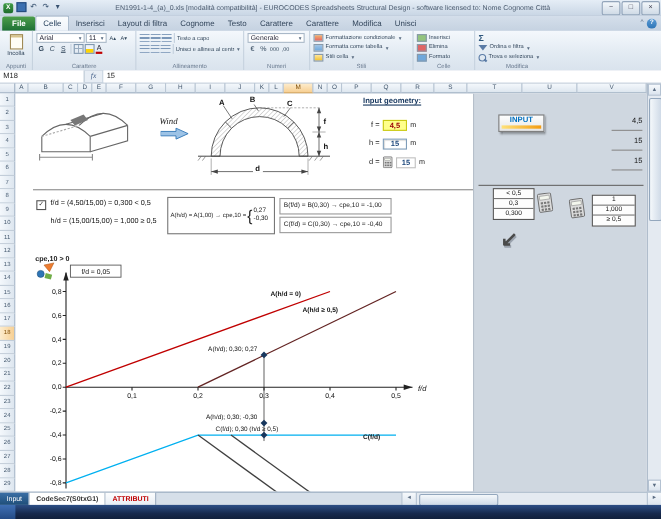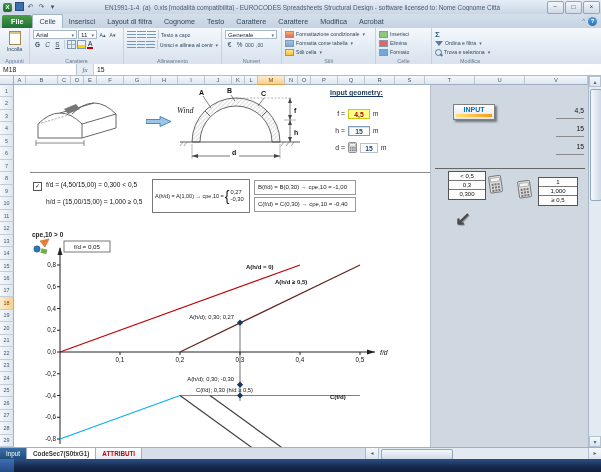--- a/index.html
+++ b/index.html
@@ -69,21 +69,21 @@
   
   .sheet{position:absolute;left:14px;top:85px;width:574px;height:362px;background:#fff;overflow:hidden;font-size:7px;color:#222;}
   .divline{border-top:1px solid #8a8a8a;height:0;}
   .checkbox{width:7px;height:7px;border:1px solid #555;background:#fff;font-size:6px;line-height:7px;text-align:center;color:#222;box-sizing:content-box;}
   .chk{font-size:6.6px;white-space:nowrap;color:#111;}
   .resA{border:1px solid #777;background:#fff;display:flex;align-items:center;padding:1px 2px;box-sizing:border-box;}
   .resA .lhs{font-size:5.5px;white-space:nowrap;}
   .resA .brace{font-size:14px;font-weight:300;color:#222;margin:0 1px;}
   .resA .stack{display:flex;flex-direction:column;font-size:5.8px;line-height:1.2;}
   .resBC{border:1px solid #999;background:#fff;font-size:6px;line-height:13px;padding-left:3px;white-space:nowrap;overflow:hidden;box-sizing:border-box;}
-  .wind{font-style:italic;font-family:"Liberation Serif",serif;font-size:8px;color:#222;margin-left:32px;}
+  .wind{font-style:italic;font-family:"Liberation Serif",serif;font-size:8px;color:#222;}
   .ig-title{font-size:7px;font-weight:bold;text-decoration:underline;color:#17375e;white-space:nowrap;}
   .igrow{position:absolute;display:flex;align-items:center;gap:3px;height:11px;}
   .igname{width:13px;text-align:right;font-size:6.8px;}
   .igcell{width:22px;height:10px;box-sizing:border-box;font-size:6.8px;font-weight:bold;text-align:center;line-height:9px;}
   .igcell.yellow{background:#ffff8a;border:1px solid #c9c914;color:#9c0006;}
   .igcell.boxed{background:#fff;border:1px solid #7f9db9;box-shadow:inset 1px 1px 1px rgba(0,0,0,.15);color:#1f497d;}
   .igcell.plain{background:#fff;border:1px solid #c0c0c0;color:#1f497d;}
   .igunit{font-size:6.5px;}
 
   
@@ -142,21 +142,21 @@
     <div class="file-tab">File</div>
     <div class="rtabs">
         <div class="rtab active">Celle</div>
         <div class="rtab">Inserisci</div>
         <div class="rtab">Layout di filtra</div>
         <div class="rtab">Cognome</div>
         <div class="rtab">Testo</div>
         <div class="rtab">Carattere</div>
         <div class="rtab">Carattere</div>
         <div class="rtab">Modifica</div>
-        <div class="rtab">Acrobat</div>
+        <div class="rtab">Unisci</div>
       </div>
     <div class="tabrow-right">
       <span class="chev">^</span>
       <span class="help">?</span>
     </div>
   </div>
 
   <div class="ribbon">
     <div class="rgroup" style="width:30px">
       <div class="paste-btn">

